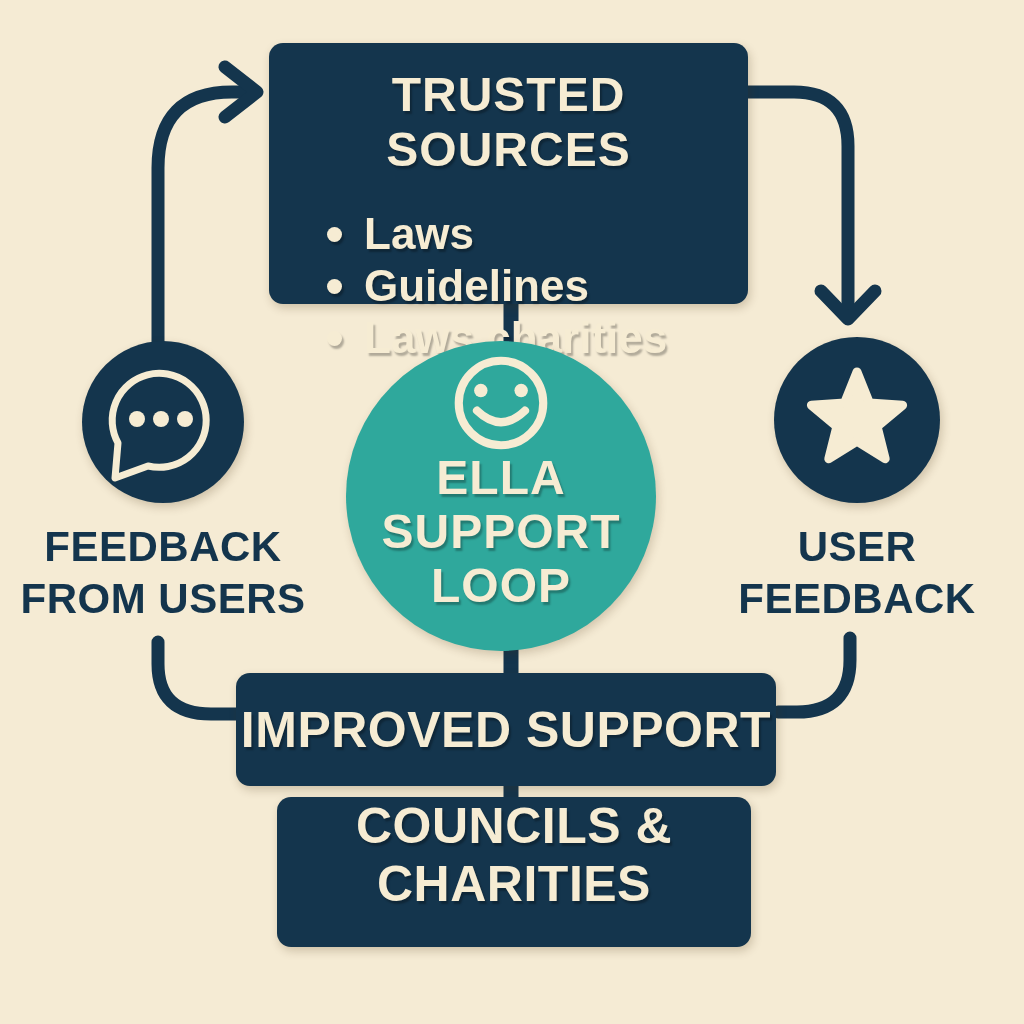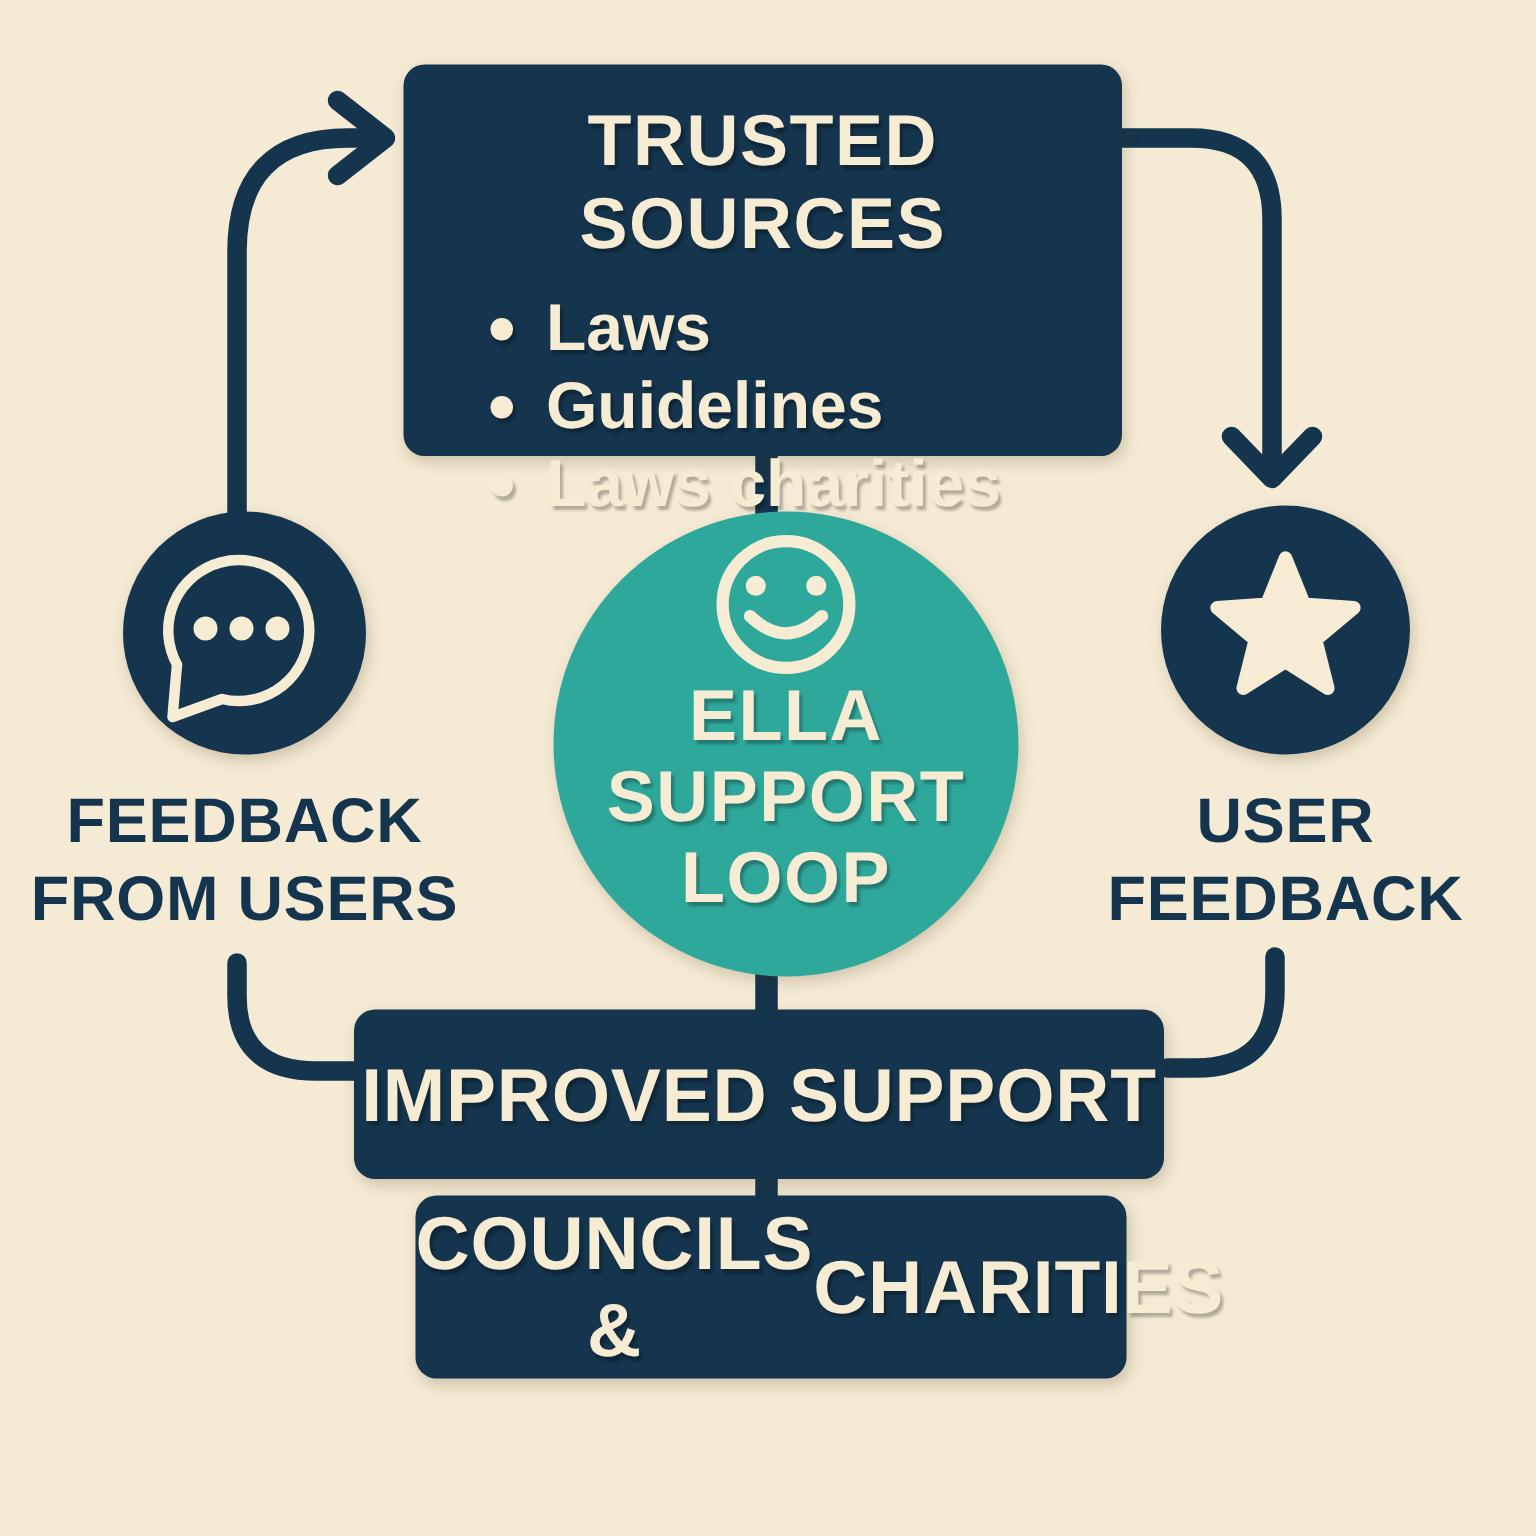--- a/index.html
+++ b/index.html
@@ -10,26 +10,26 @@
     font-weight:bold;
   }
   svg.connectors { position:absolute; left:0; top:0; z-index:1; }
   .navy-box {
     position:absolute; z-index:2; background:#14354d; border-radius:14px;
     color:#f6ecd3; box-shadow:2px 4px 10px rgba(70,45,15,.22);
   }
   .cream-text { color:#f6ecd3; text-shadow:2px 3px 2px rgba(0,0,0,.28); }
   .top-box { left:269px; top:43px; width:479px; height:261px; }
   .top-title { text-align:center; margin-top:24px; font-size:48px; letter-spacing:1px; }
-  .bullet-list { margin-top:16px; padding-left:58px; }
+  .bullet-list { margin-top:31px; padding-left:58px; }
   .bullet-item { display:flex; align-items:center; gap:22px; height:52px; font-size:44px; }
   .bullet-dot { width:15px; height:15px; border-radius:50%; background:#f6ecd3; flex:0 0 auto;
                 box-shadow:2px 3px 2px rgba(0,0,0,.28); }
   .center-circle {
-    position:absolute; z-index:2; left:369px; top:341px; width:310px; height:310px;
+    position:absolute; z-index:2; left:346px; top:341px; width:310px; height:310px;
     background:#2fa89c; border-radius:50%;
     display:flex; flex-direction:column; align-items:center;
     box-shadow:2px 4px 10px rgba(70,45,15,.2);
   }
   .smiley { margin-top:14px; }
   .center-text { text-align:center; font-size:48px; line-height:54px; letter-spacing:1px; }
   .icon-circle {
     position:absolute; z-index:2; background:#14354d; border-radius:50%;
     display:flex; align-items:center; justify-content:center;
     box-shadow:2px 4px 10px rgba(70,45,15,.22);
@@ -38,22 +38,22 @@
   .right-circle { left:774px; top:337px; width:166px; height:166px; }
   .side-label {
     position:absolute; z-index:2; width:300px; text-align:center;
     color:#14354d; font-size:42px; line-height:52px; letter-spacing:.5px;
   }
   .left-label  { left:13px;  top:521px; }
   .right-label { left:707px; top:521px; }
   .improved-box { left:236px; top:673px; width:540px; height:113px;
                   display:flex; align-items:center; justify-content:center;
                   font-size:50px; letter-spacing:.5px; }
-  .councils-box { left:277px; top:797px; width:474px; height:122px;
-                  display:flex; flex-direction:row; align-items:center; justify-content:flex-start;
+  .councils-box { left:277px; top:797px; width:474px; height:150px;
+                  display:flex; flex-direction:column; align-items:center; justify-content:flex-start;
                   font-size:50px; line-height:58px; letter-spacing:.5px; text-align:center; }
 </style>
 </head>
 <body>
 
 <div class="canvas">
 
   <svg class="connectors" width="1024" height="1024" viewBox="0 0 1024 1024" fill="none" stroke="#14354d" stroke-linecap="round" stroke-linejoin="round">
     <path d="M 158 350 L 158 168 Q 158 92 232 92 L 247 92" stroke-width="13"></path>
     <path d="M 225 67 L 257 92 L 225 117" stroke-width="13"></path>

